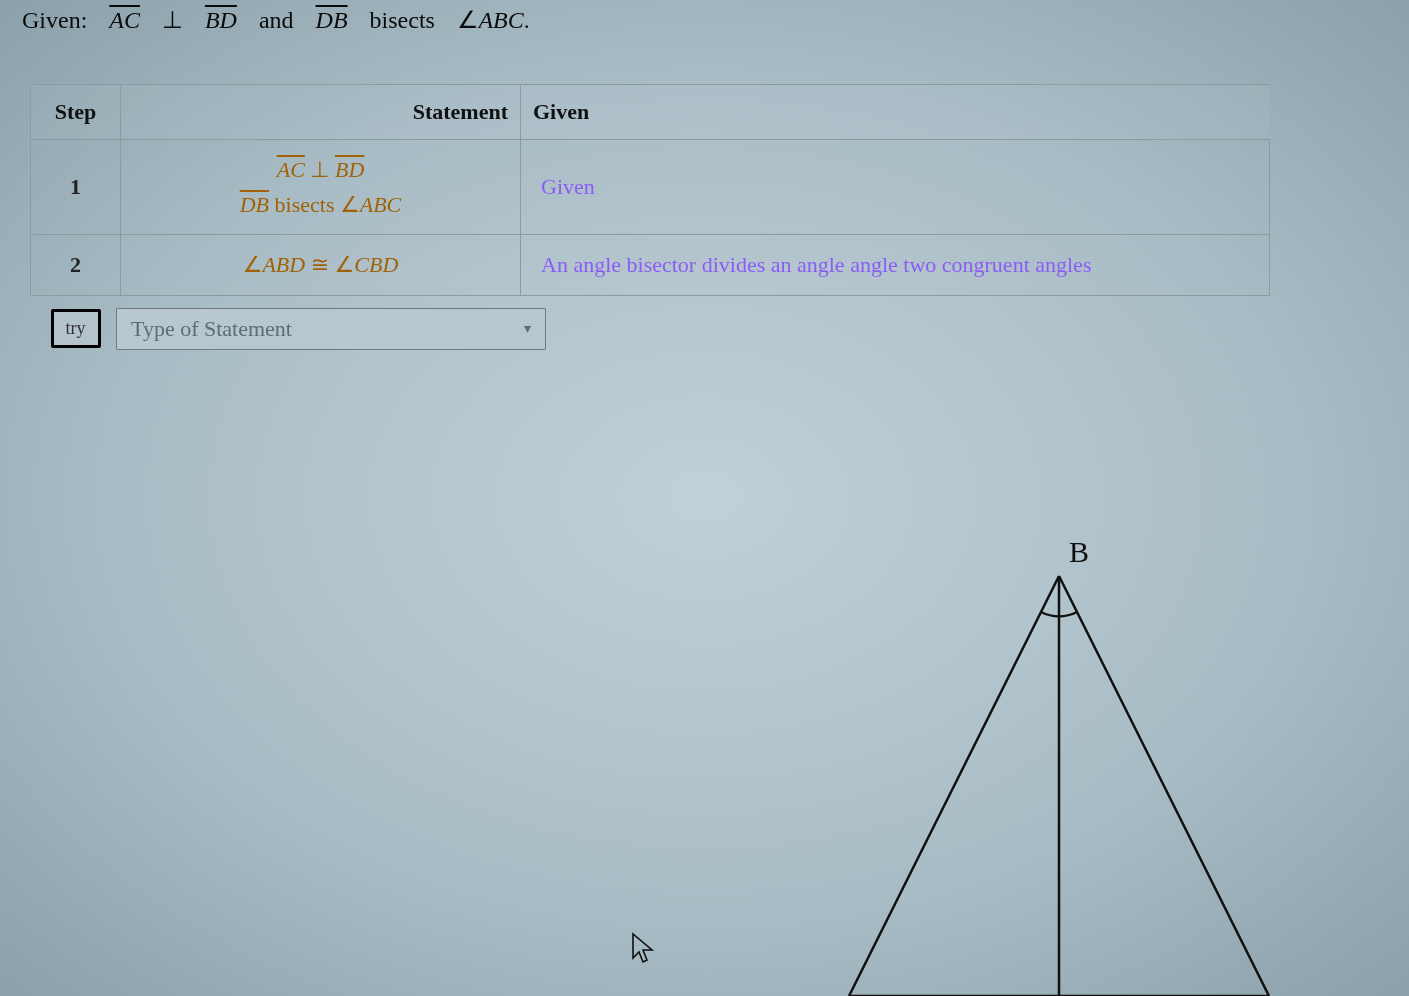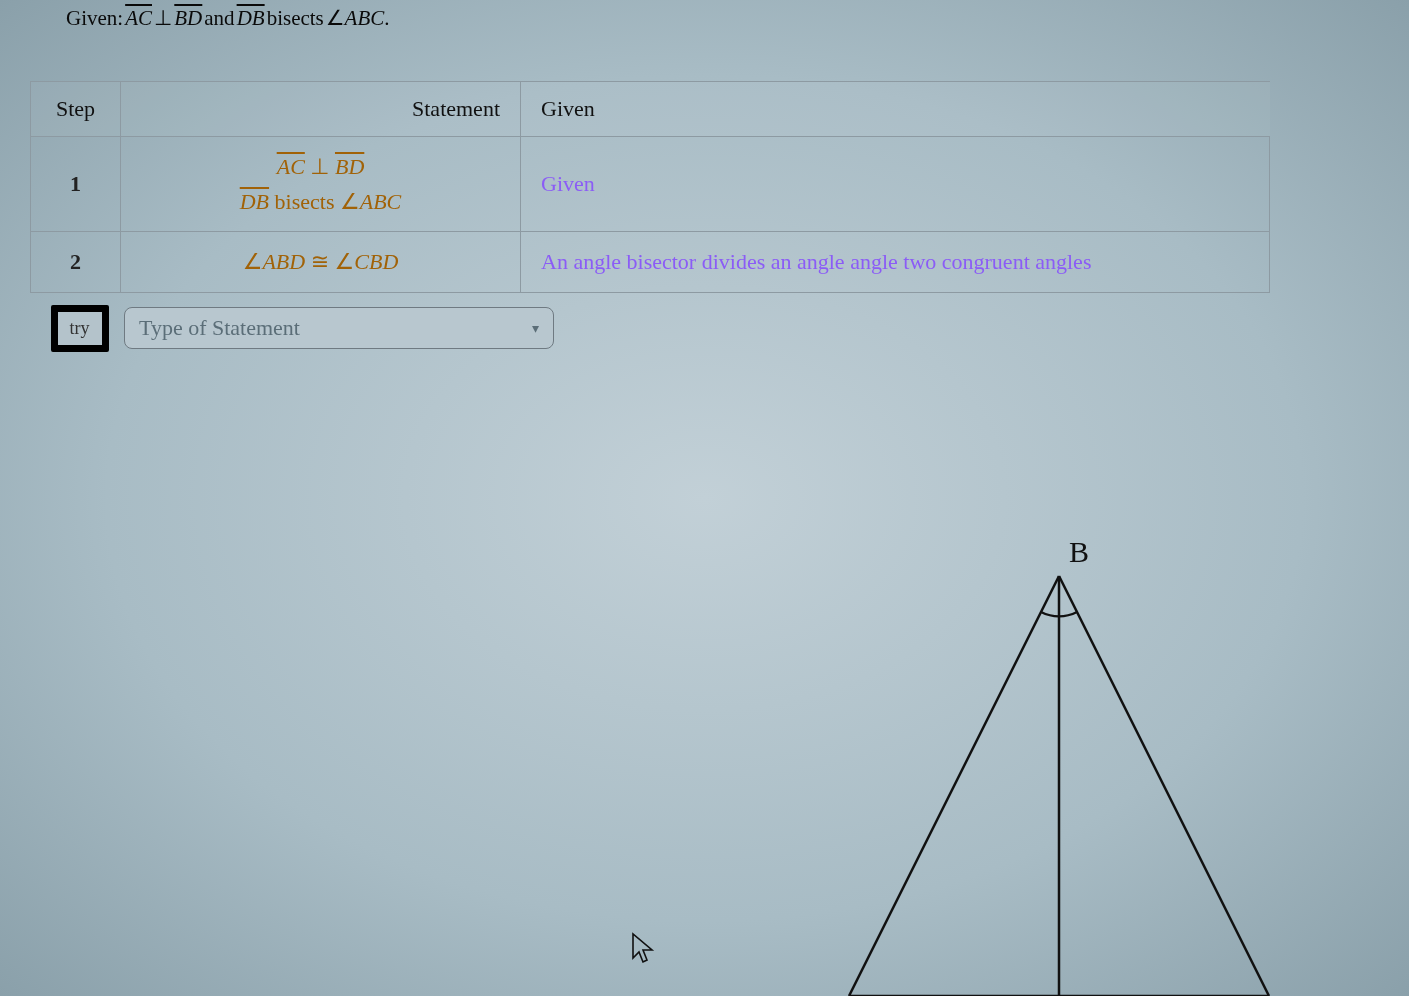--- a/index.html
+++ b/index.html
@@ -9,51 +9,50 @@
     background: radial-gradient(ellipse at center, #c2d0d7 0%, #a8bcc5 60%, #8aa0aa 100%);
     color: #111;
     overflow: hidden;
     position: relative;
   }
 
   .problem {
     padding: 6px 22px 0 22px;
   }
   .line {
-    font-size: 21px;
+    font-size: 24px;
     color: #0a0a0a;
     display: flex;
     align-items: center;
-    gap: 2px;
+    gap: 22px;
     flex-wrap: wrap;
-    margin-left: 44px;
   }
   .line + .line { margin-top: 42px; }
 
   .overline {
     text-decoration: overline;
     font-style: italic;
   }
   .mathit { font-style: italic; }
   .sym { font-style: normal; }
 
   .proof {
     margin: 50px 0 0 30px;
     width: 1240px;
   }
   table.proof-table {
     border-collapse: collapse;
     width: 100%;
     font-family: "Times New Roman", serif;
   }
   table.proof-table th {
-    font-weight: normal;
+    font-weight: bold;
     font-size: 22px;
     text-align: left;
-    padding: 14px 20px;
+    padding: 14px 12px;
     border: 1px solid #8d9aa2;
     background: rgba(255,255,255,0.04);
     color: #111;
   }
   table.proof-table th.step-col { width: 90px; text-align: center; }
   table.proof-table th.stmt-col { width: 400px; text-align: right; }
   table.proof-table td {
     font-size: 22px;
     padding: 12px 20px;
     border-left: 1px solid #8d9aa2;
@@ -70,21 +69,21 @@
   .stmt-math .sym { font-style: normal; }
   .stmt-math .ovl { text-decoration: overline; }
   .stmt-sub { display: block; }
 
   .try-row td {
     border: none !important;
     padding: 16px 0 0 14px;
   }
   .try-btn {
     display: inline-block;
-    border: 7px solid #000000;
+    border: 3px solid #000000;
     background: #b4c3cb;
     color: #333;
     font-family: "Times New Roman", serif;
     font-size: 18px;
     padding: 6px 12px;
     border-radius: 2px;
     vertical-align: middle;
     cursor: pointer;
   }
   .type-select {
@@ -93,21 +92,21 @@
     justify-content: space-between;
     width: 430px;
     height: 42px;
     border: 1px solid #6f7a82;
     background: #b8c7cf;
     color: #5b6e78;
     font-family: "Times New Roman", serif;
     font-size: 22px;
     padding: 0 14px;
     margin-left: 10px;
-    border-radius: 8px;
+    border-radius: 1px;
     vertical-align: middle;
     cursor: pointer;
   }
   .type-select .chev { font-size: 14px; color: #5b6e78; }
 
   
   .figure {
     position: absolute;
     right: 40px;
     bottom: -10px;

